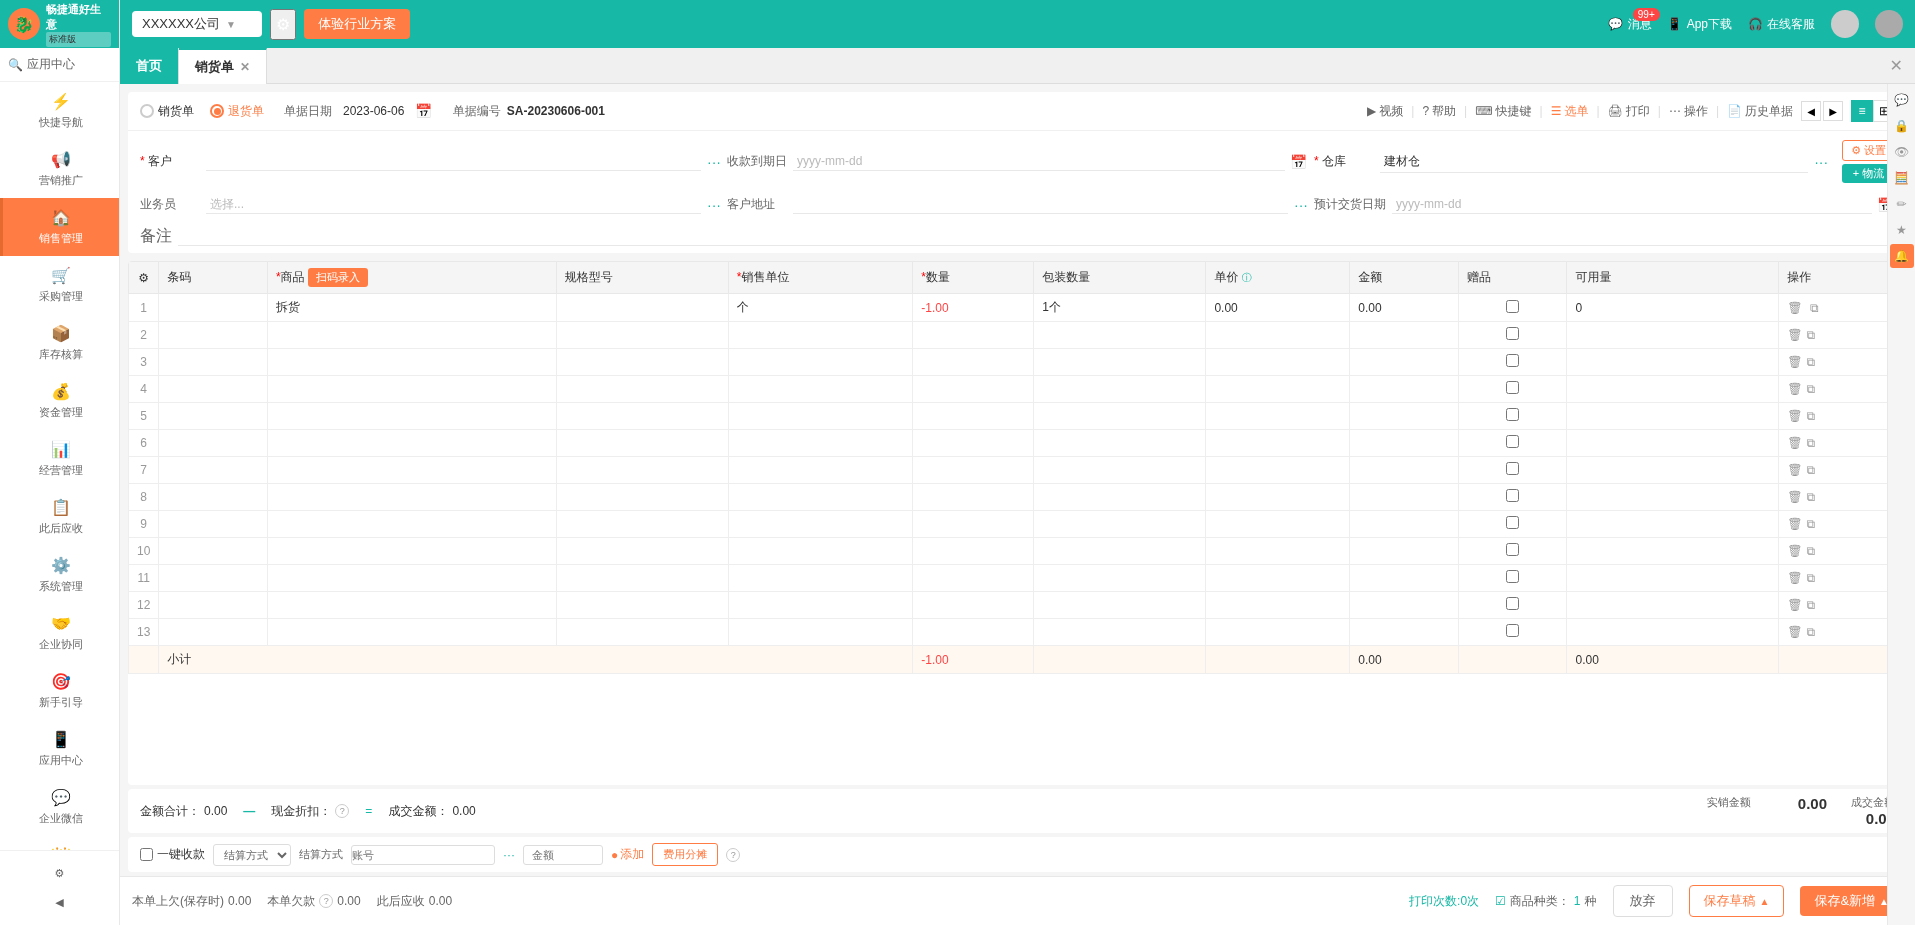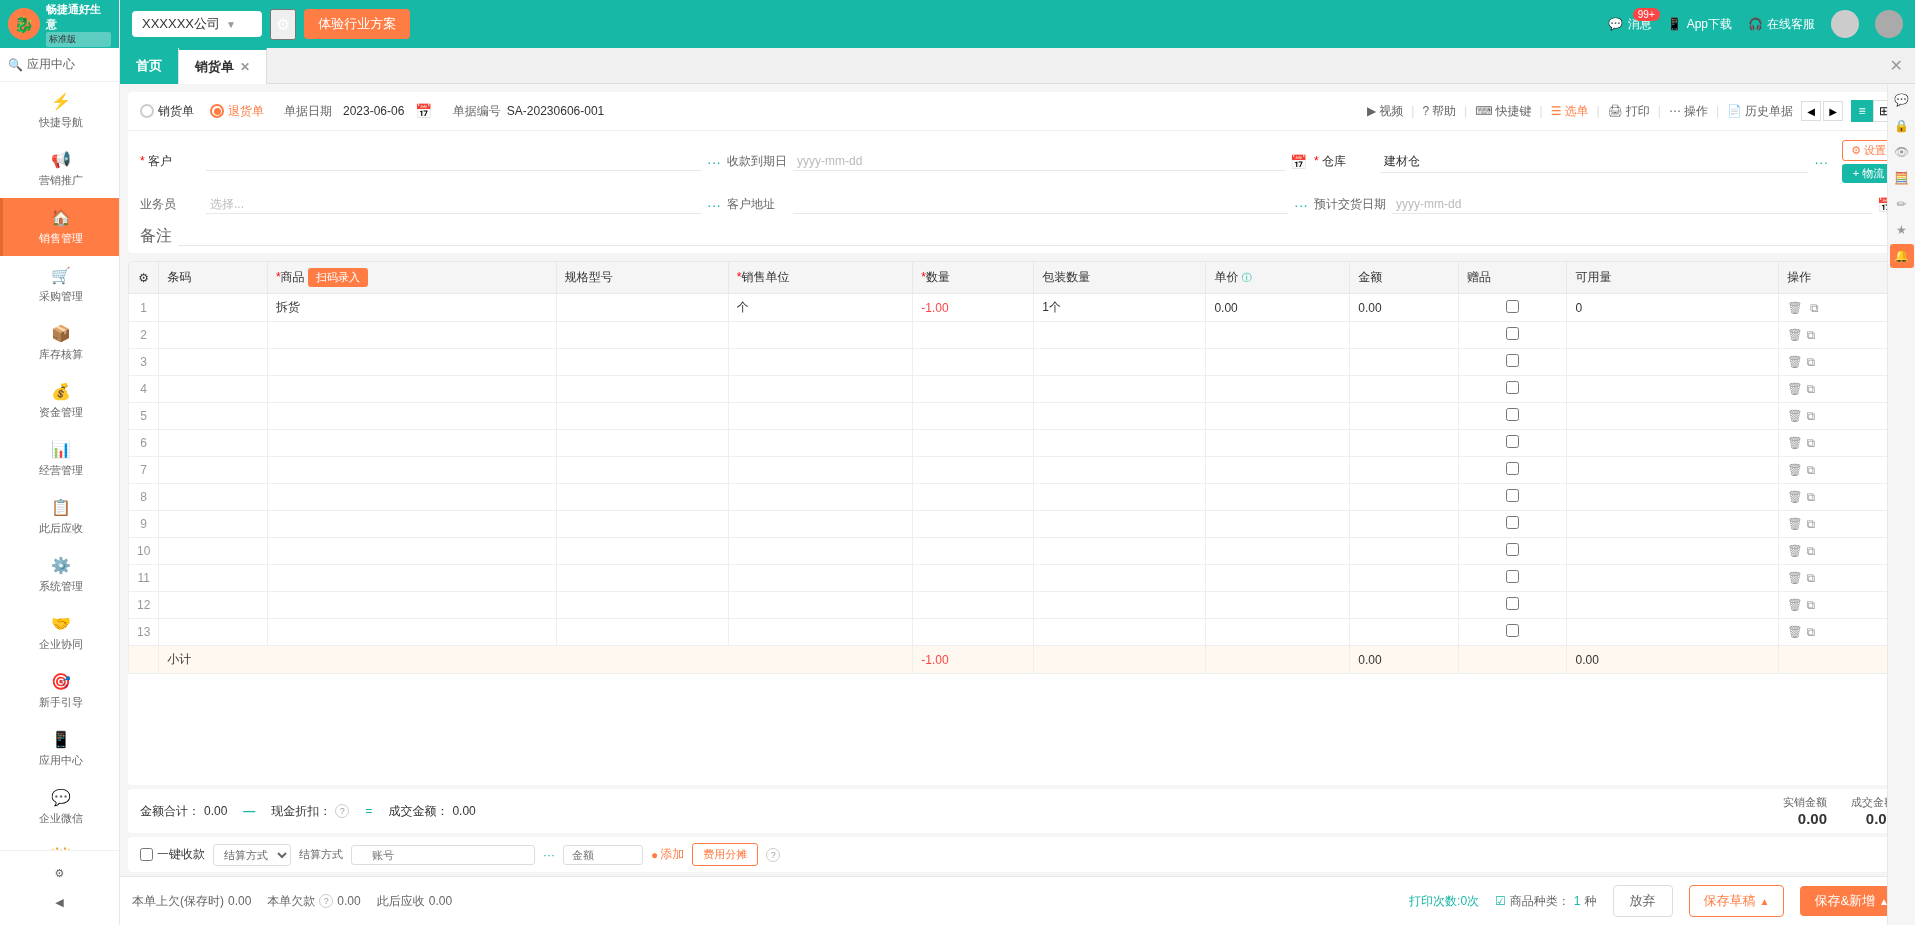--- a/index.html
+++ b/index.html
@@ -83,21 +83,21 @@
     .summary-row { display: flex; align-items: center; gap: 16px; font-size: 12px; color: #333; }
     .summary-item { display: flex; align-items: center; gap: 4px; }
     .summary-dash { color: #17b8a6; font-weight: bold; }
     .summary-eq { color: #17b8a6; }
     .help-icon { color: #999; cursor: pointer; border: 1px solid #ccc; border-radius: 50%; width: 14px; height: 14px; display: inline-flex; align-items: center; justify-content: center; font-size: 9px; }
 
     
     .actions-row { background: white; margin: 0 8px 4px; border-radius: 4px; padding: 6px 12px; display: flex; align-items: center; gap: 8px; font-size: 12px; flex-shrink: 0; }
     .checkbox-item { display: flex; align-items: center; gap: 4px; }
     .select-input { border: 1px solid #ddd; border-radius: 3px; padding: 3px 6px; font-size: 11px; color: #666; background: white; cursor: pointer; }
-    .account-input { border: 1px solid #ddd; border-radius: 3px; padding: 3px 20px; font-size: 11px; color: #999; background: white; }
+    .account-input { border: 1px solid #ddd; border-radius: 3px; padding: 3px 0; font-size: 11px; color: #999; background: white; }
     .amount-field { border: 1px solid #ddd; border-radius: 3px; padding: 3px 8px; font-size: 11px; background: white; width: 80px; }
     .add-btn { color: #ff7d45; cursor: pointer; display: flex; align-items: center; gap: 2px; }
     .expense-btn { background: white; border: 1px solid #ff7d45; color: #ff7d45; border-radius: 3px; padding: 3px 10px; cursor: pointer; font-size: 11px; }
     .dots-icon { color: #17b8a6; cursor: pointer; }
 
     
     .footer-bar { background: white; border-top: 1px solid #e8e8e8; padding: 8px 12px; display: flex; align-items: center; gap: 16px; font-size: 12px; flex-shrink: 0; }
     .footer-item { display: flex; align-items: center; gap: 4px; color: #666; }
     .footer-item .help-icon { color: #999; }
     .discard-btn { border: 1px solid #ddd; background: white; color: #666; border-radius: 4px; padding: 6px 16px; cursor: pointer; font-size: 13px; }
@@ -273,21 +273,21 @@
       </div>
 
       <div class="form-date">
         <span class="label">单据日期</span>
         <span class="value">2023-06-06</span>
         <span class="cal-icon">📅</span>
       </div>
 
       <div class="form-num">
         <span style="color:#666;">单据编号</span>
-        <span style="color:#333;font-weight:400;">SA-20230606-001</span>
+        <span style="color:#333;font-weight:700;">SA-20230606-001</span>
       </div>
 
       <div class="form-toolbar">
         <div class="toolbar-item">
           <span>▶</span>
           <span>视频</span>
         </div>
         <span class="toolbar-sep">|</span>
         <div class="toolbar-item">
           <span>?</span>
@@ -617,21 +617,21 @@
         <span>现金折扣：</span>
         <span class="help-icon">?</span>
       </div>
       <span class="summary-eq">=</span>
       <div class="summary-item">
         <span>成交金额：</span>
         <span>0.00</span>
       </div>
 
       <div style="margin-left:auto;display:flex;gap:24px;">
-        <div style="display:flex;flex-direction:column;align-items:flex-end;">
+        <div style="display:flex;flex-direction:row;align-items:flex-start;gap:47px;">
           <span style="color:#666;font-size:11px;">实销金额</span>
           <span style="color:#333;font-size:15px;font-weight:bold;">0.00</span>
         </div>
         <div style="display:flex;flex-direction:column;align-items:flex-end;">
           <span style="color:#666;font-size:11px;">成交金额</span>
           <span style="color:#333;font-size:15px;font-weight:bold;">0.00</span>
         </div>
       </div>
     </div>
   </div>

